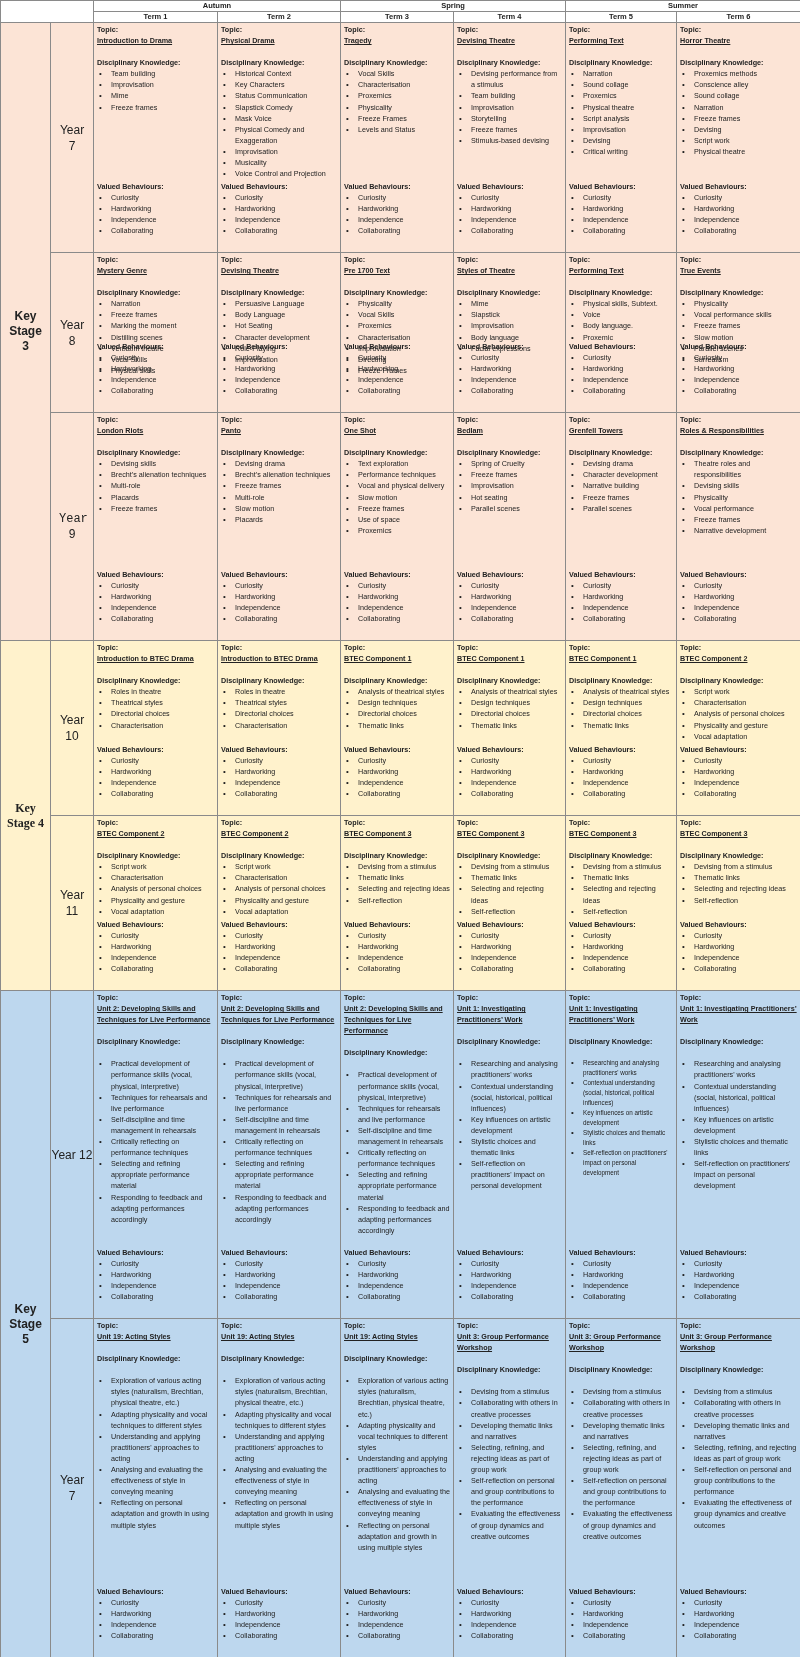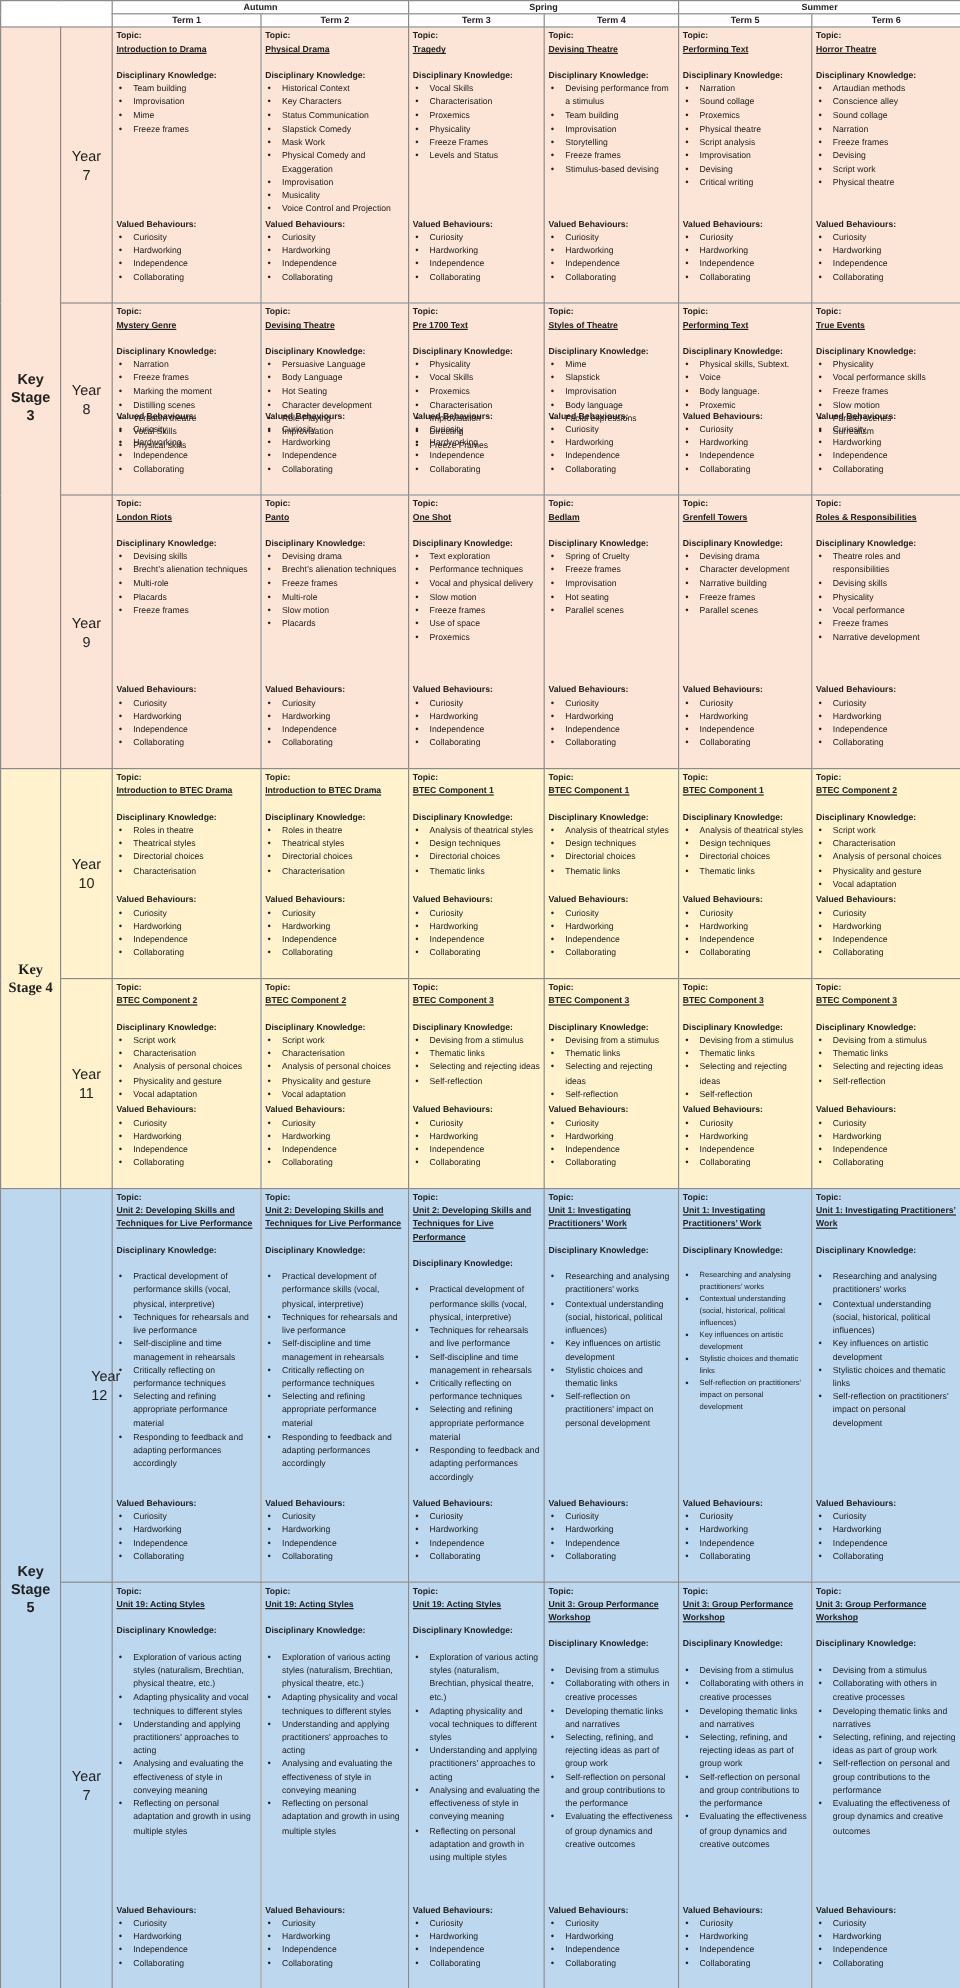--- a/index.html
+++ b/index.html
@@ -80,21 +80,21 @@
         </td>
         <td class="cell" style="padding-bottom: 2px;">
           <span class="lbl">Topic:</span>
           <span class="topic">Physical Drama</span>
           <span class="lbl">Disciplinary Knowledge:</span>
           <ul class="dk">
             <li>Historical Context</li>
             <li>Key Characters</li>
             <li>Status Communication</li>
             <li>Slapstick Comedy</li>
-            <li>Mask Work</li>
+            <li>Mask Voice</li>
             <li>Physical Comedy and Exaggeration</li>
             <li>Improvisation</li>
             <li>Musicality</li>
             <li>Voice Control and Projection</li>
           </ul>
           <div class="vb">
             <span class="lbl">Valued Behaviours:</span>
             <ul>
               <li>Curiosity</li>
               <li>Hardworking</li>
@@ -169,21 +169,21 @@
               <li>Independence</li>
               <li>Collaborating</li>
             </ul>
           </div>
         </td>
         <td class="cell" style="padding-bottom: 2px;">
           <span class="lbl">Topic:</span>
           <span class="topic">Horror Theatre</span>
           <span class="lbl">Disciplinary Knowledge:</span>
           <ul class="dk">
-            <li>Artaudian methods</li>
+            <li>Proxemics methods</li>
             <li>Conscience alley</li>
             <li>Sound collage</li>
             <li>Narration</li>
             <li>Freeze frames</li>
             <li>Devising</li>
             <li>Script work</li>
             <li>Physical theatre</li>
           </ul>
           <div class="vb">
             <span class="lbl">Valued Behaviours:</span>
@@ -324,21 +324,21 @@
             <ul>
               <li>Curiosity</li>
               <li>Hardworking</li>
               <li>Independence</li>
               <li>Collaborating</li>
             </ul>
           </div>
         </td>
       </tr>
       <tr class="ks3" style="height: 228px;">
-        <td class="year" style="padding: 16px 8px;">Year 9</td>
+        <td class="year" style="padding: 16px 8px; font-family: Liberation Mono, monospace;">Year 9</td>
         <td class="cell" style="padding-bottom: 2px;">
           <span class="lbl">Topic:</span>
           <span class="topic">London Riots</span>
           <span class="lbl">Disciplinary Knowledge:</span>
           <ul class="dk">
             <li>Devising skills</li>
             <li>Brecht’s alienation techniques</li>
             <li>Multi-role</li>
             <li>Placards</li>
             <li>Freeze frames</li>
@@ -708,21 +708,21 @@
               <li>Curiosity</li>
               <li>Hardworking</li>
               <li>Independence</li>
               <li>Collaborating</li>
             </ul>
           </div>
         </td>
       </tr>
       <tr class="ks5" style="height: 328px;">
         <td class="stage" rowspan="2" style="padding: 0px 4px;">Key Stage 5</td>
-        <td class="year" style="padding: 0px 25px;">Year 12</td>
+        <td class="year" style="padding: 0px 0;">Year 12</td>
         <td class="cell" style="padding-bottom: 2px;">
           <span class="lbl">Topic:</span>
           <span class="topic">Unit 2: Developing Skills and Techniques for Live Performance</span>
           <span class="lbl">Disciplinary Knowledge:</span>
           <span class="sp"></span>
           <ul class="dk">
             <li>Practical development of performance skills (vocal, physical, interpretive)</li>
             <li>Techniques for rehearsals and live performance</li>
             <li>Self-discipline and time management in rehearsals</li>
             <li>Critically reflecting on performance techniques</li>

